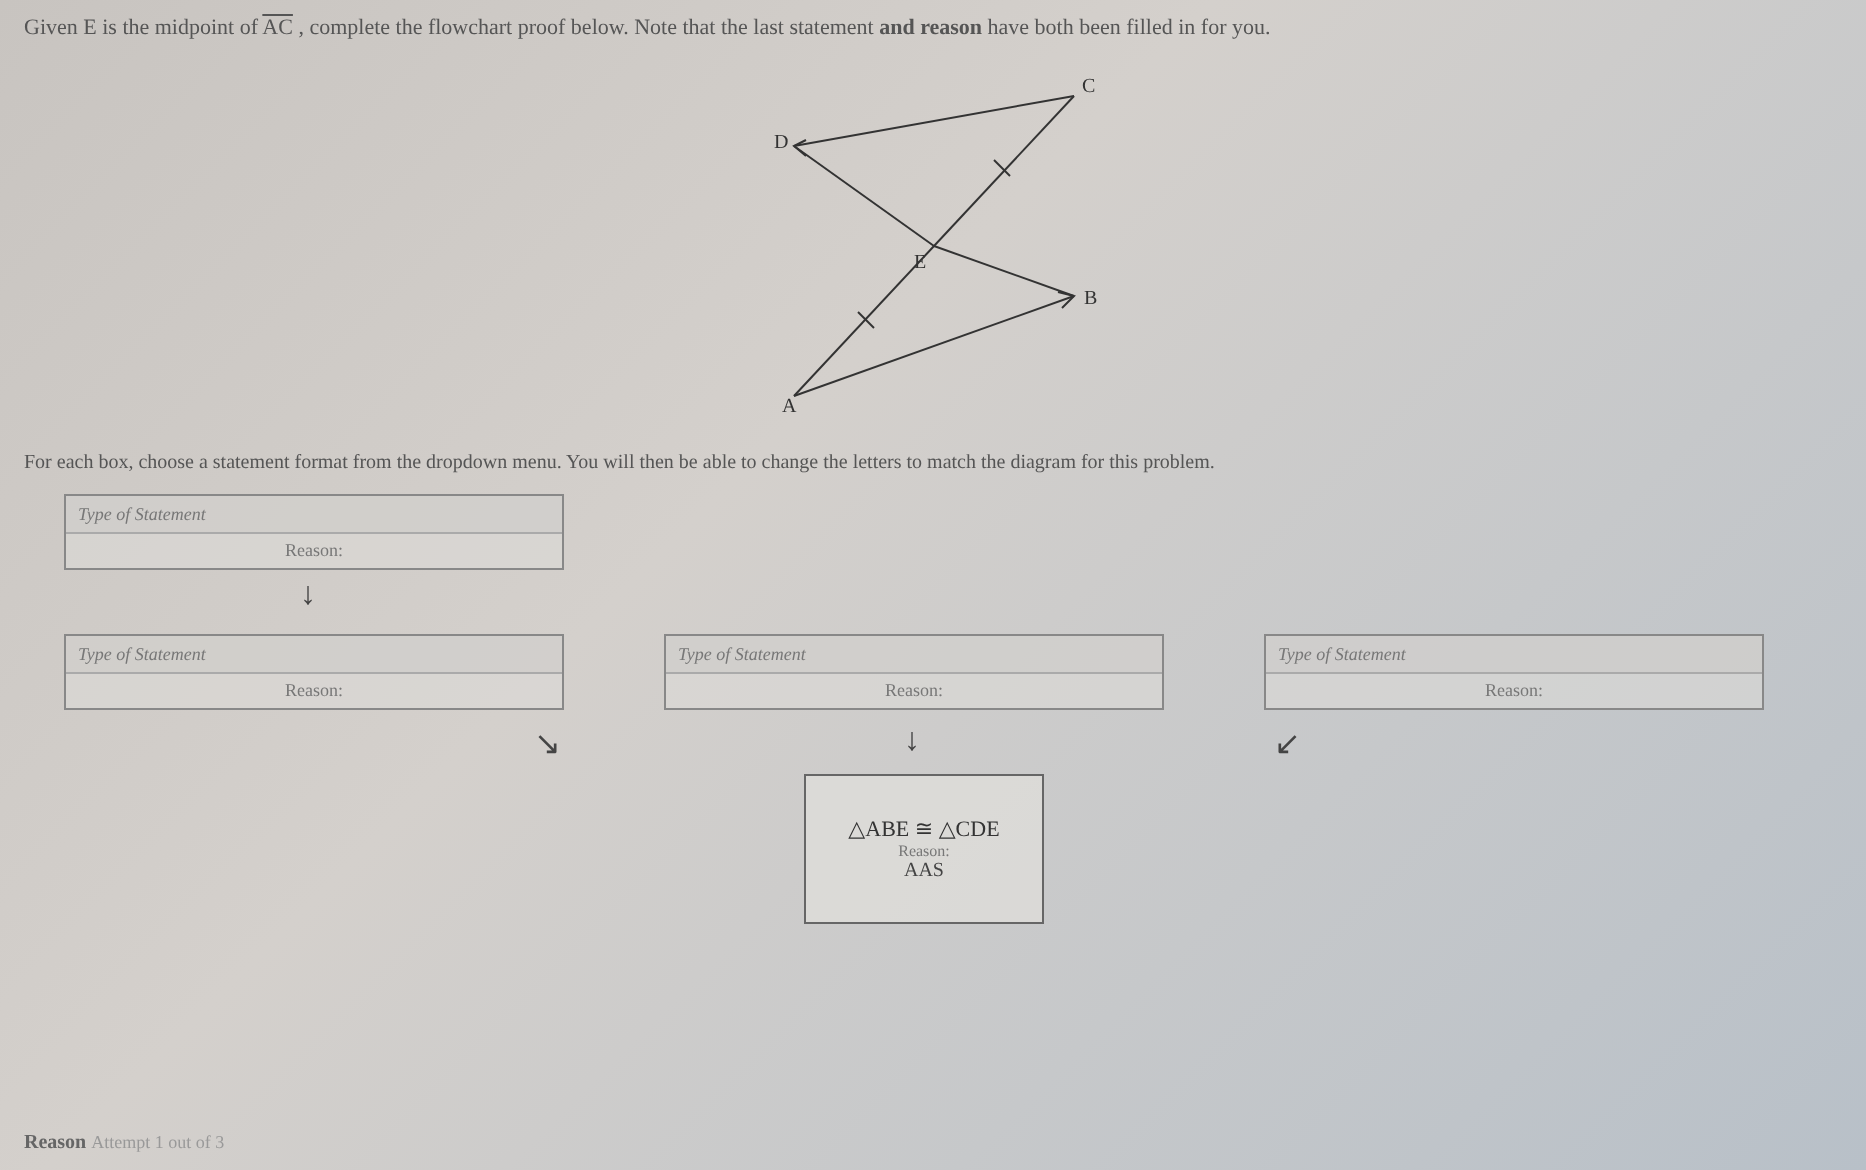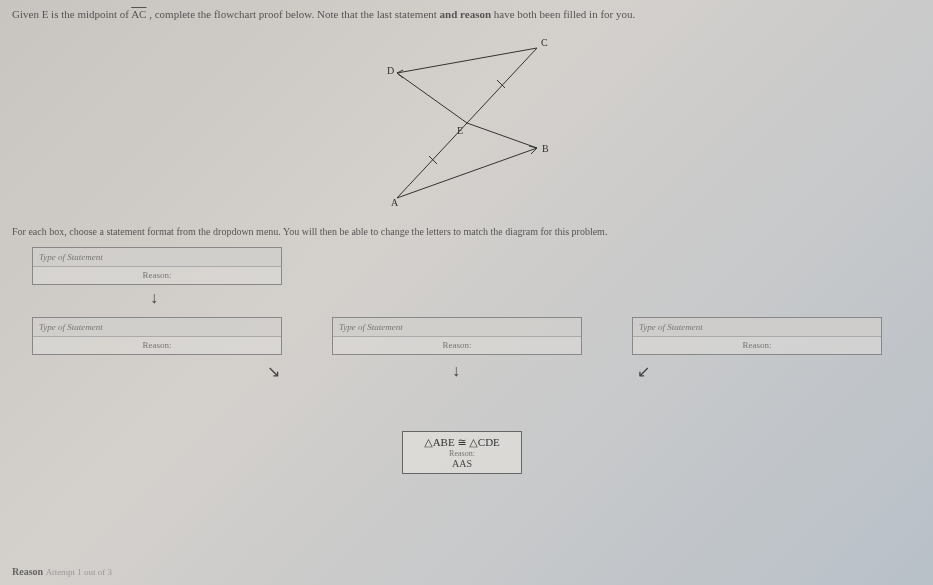--- a/index.html
+++ b/index.html
@@ -58,22 +58,21 @@
       font-size: 9px;
       color: #666;
       padding: 3px 0 4px 0;
     }
     .reason-label { color: #777; }
     .conclusion {
       position: absolute;
       border: 1px solid #666;
       background: rgba(225,223,220,0.7);
       text-align: center;
-      padding: 4px 10px;
-      margin-top: 44px;
+      padding: 20px 10px;
     }
     .conc-stmt { font-size: 11px; color: #333; }
     .conc-reason-label { font-size: 8px; color: #777; }
     .conc-reason { font-size: 10px; color: #444; }
     .arrow {
       position: absolute;
       color: #444;
       font-size: 16px;
     }
     .answer-label {

